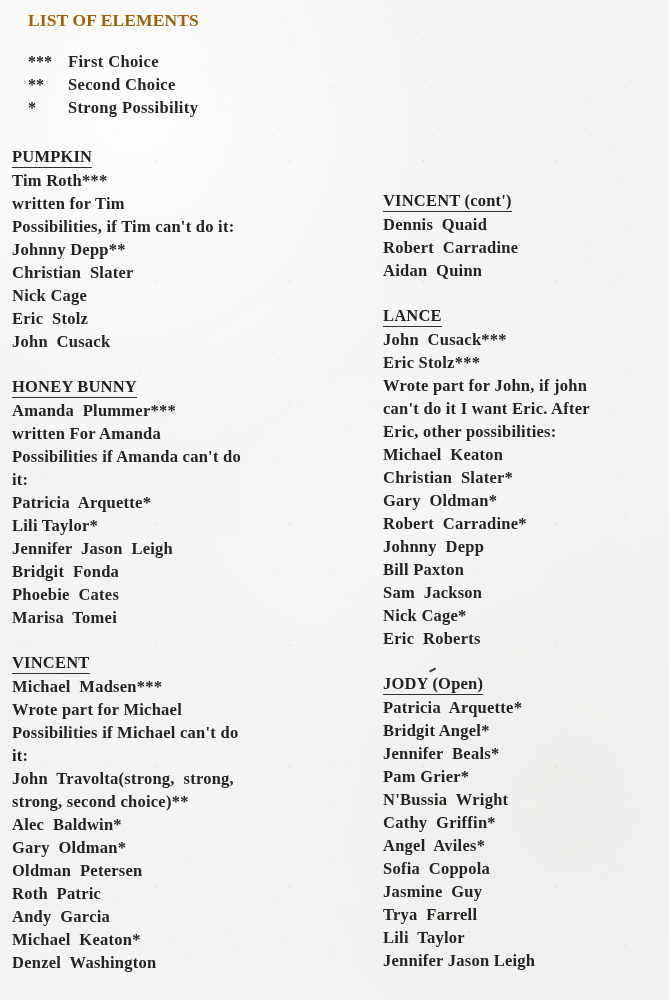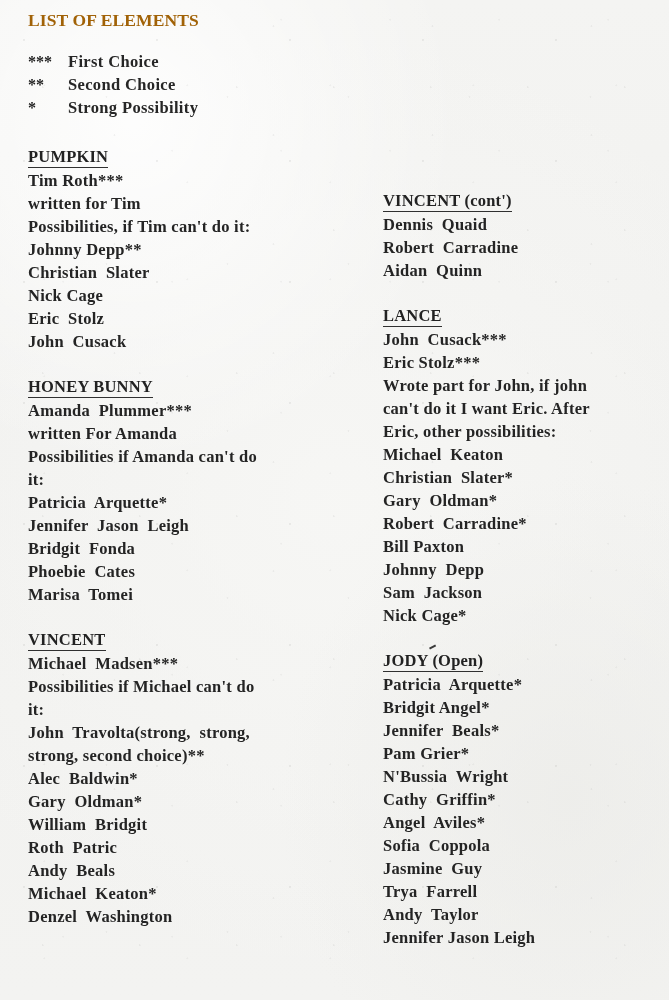--- a/index.html
+++ b/index.html
@@ -102,21 +102,21 @@
   }
   .legend-label { letter-spacing: .35px; text-align: right; }
 
   .col {
     position: absolute;
     font-family: "Liberation Serif", serif;
     font-weight: bold;
     font-size: 16.5px;
     color: #242424;
   }
-  #col-left  { left: 28px;  top: 146px; width: 330px; }
+  #col-left  { left: 12px;  top: 146px; width: 330px; }
   #col-right { left: 383px; top: 146px; width: 270px; margin-top: 44px; }
 
   .block { margin: 0 0 0 0; }
   .block + .block { margin-top: 23px; }
 
   .block-heading {
     display: inline-block;
     border-bottom: 1.6px solid #303030;
     padding-bottom: 0px;
     line-height: 21px;
@@ -188,37 +188,39 @@
         <div class="entry">Eric  Stolz</div>
         <div class="entry">John  Cusack</div>
       </div>
       <div class="block">
         <div class="heading-wrap"><span class="block-heading">HONEY BUNNY</span></div>
         <div class="entry">Amanda  Plummer***</div>
         <div class="entry">written For Amanda</div>
         <div class="entry">Possibilities if Amanda can't do</div>
         <div class="entry">it:</div>
         <div class="entry">Patricia  Arquette*</div>
+        <div class="entry">Lili Taylor*</div>
         <div class="entry">Jennifer  Jason  Leigh</div>
         <div class="entry">Bridgit  Fonda</div>
         <div class="entry">Phoebie  Cates</div>
         <div class="entry">Marisa  Tomei</div>
       </div>
       <div class="block">
         <div class="heading-wrap"><span class="block-heading">VINCENT</span></div>
         <div class="entry">Michael  Madsen***</div>
+        <div class="entry">Wrote part for Michael</div>
         <div class="entry">Possibilities if Michael can't do</div>
         <div class="entry">it:</div>
         <div class="entry">John  Travolta(strong,  strong,</div>
         <div class="entry">strong, second choice)**</div>
         <div class="entry">Alec  Baldwin*</div>
         <div class="entry">Gary  Oldman*</div>
-        <div class="entry">William  Bridgit</div>
+        <div class="entry">Oldman  Petersen</div>
         <div class="entry">Roth  Patric</div>
-        <div class="entry">Andy  Beals</div>
+        <div class="entry">Andy  Garcia</div>
         <div class="entry">Michael  Keaton*</div>
         <div class="entry">Denzel  Washington</div>
       </div>
     </div>
   <div class="col" id="col-right">
       <div class="block">
         <div class="heading-wrap"><span class="block-heading">VINCENT (cont')</span></div>
         <div class="entry">Dennis  Quaid</div>
         <div class="entry">Robert  Carradine</div>
         <div class="entry">Aidan  Quinn</div>
@@ -227,35 +229,36 @@
         <div class="heading-wrap"><span class="block-heading">LANCE</span></div>
         <div class="entry">John  Cusack***</div>
         <div class="entry">Eric Stolz***</div>
         <div class="entry">Wrote part for John, if john</div>
         <div class="entry">can't do it I want Eric. After</div>
         <div class="entry">Eric, other possibilities:</div>
         <div class="entry">Michael  Keaton</div>
         <div class="entry">Christian  Slater*</div>
         <div class="entry">Gary  Oldman*</div>
         <div class="entry">Robert  Carradine*</div>
+        <div class="entry">Johnny  Depp</div>
         <div class="entry">Bill Paxton</div>
-        <div class="entry">Johnny  Depp</div>
         <div class="entry">Sam  Jackson</div>
         <div class="entry">Nick Cage*</div>
+        <div class="entry">Eric  Roberts</div>
       </div>
       <div class="block">
         <div class="heading-wrap"><span class="block-heading accented">JODY (Open)</span></div>
         <div class="entry">Patricia  Arquette*</div>
         <div class="entry">Bridgit Angel*</div>
         <div class="entry">Jennifer  Beals*</div>
         <div class="entry">Pam Grier*</div>
         <div class="entry">N'Bussia  Wright</div>
         <div class="entry">Cathy  Griffin*</div>
         <div class="entry">Angel  Aviles*</div>
         <div class="entry">Sofia  Coppola</div>
         <div class="entry">Jasmine  Guy</div>
         <div class="entry">Trya  Farrell</div>
-        <div class="entry">Andy  Taylor</div>
+        <div class="entry">Lili  Taylor</div>
         <div class="entry">Jennifer Jason Leigh</div>
       </div>
     </div>
 
 </div>
 
 </body></html>

